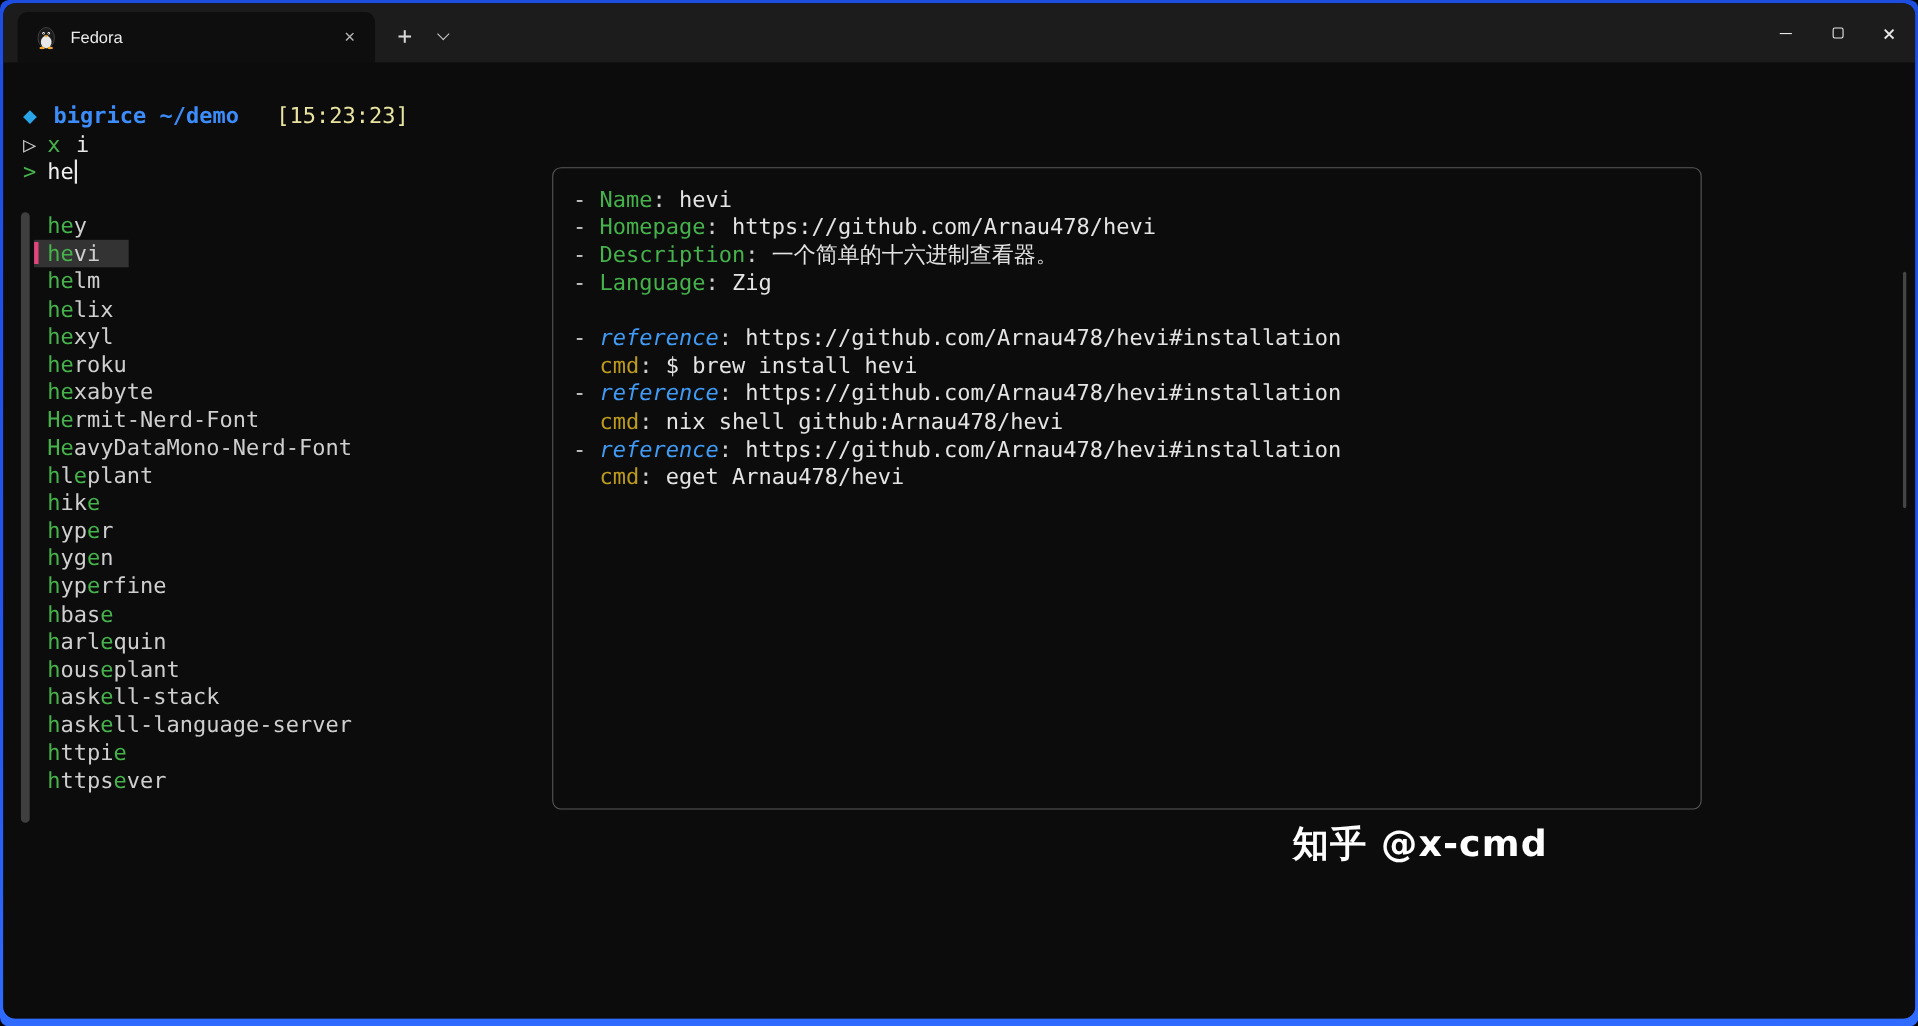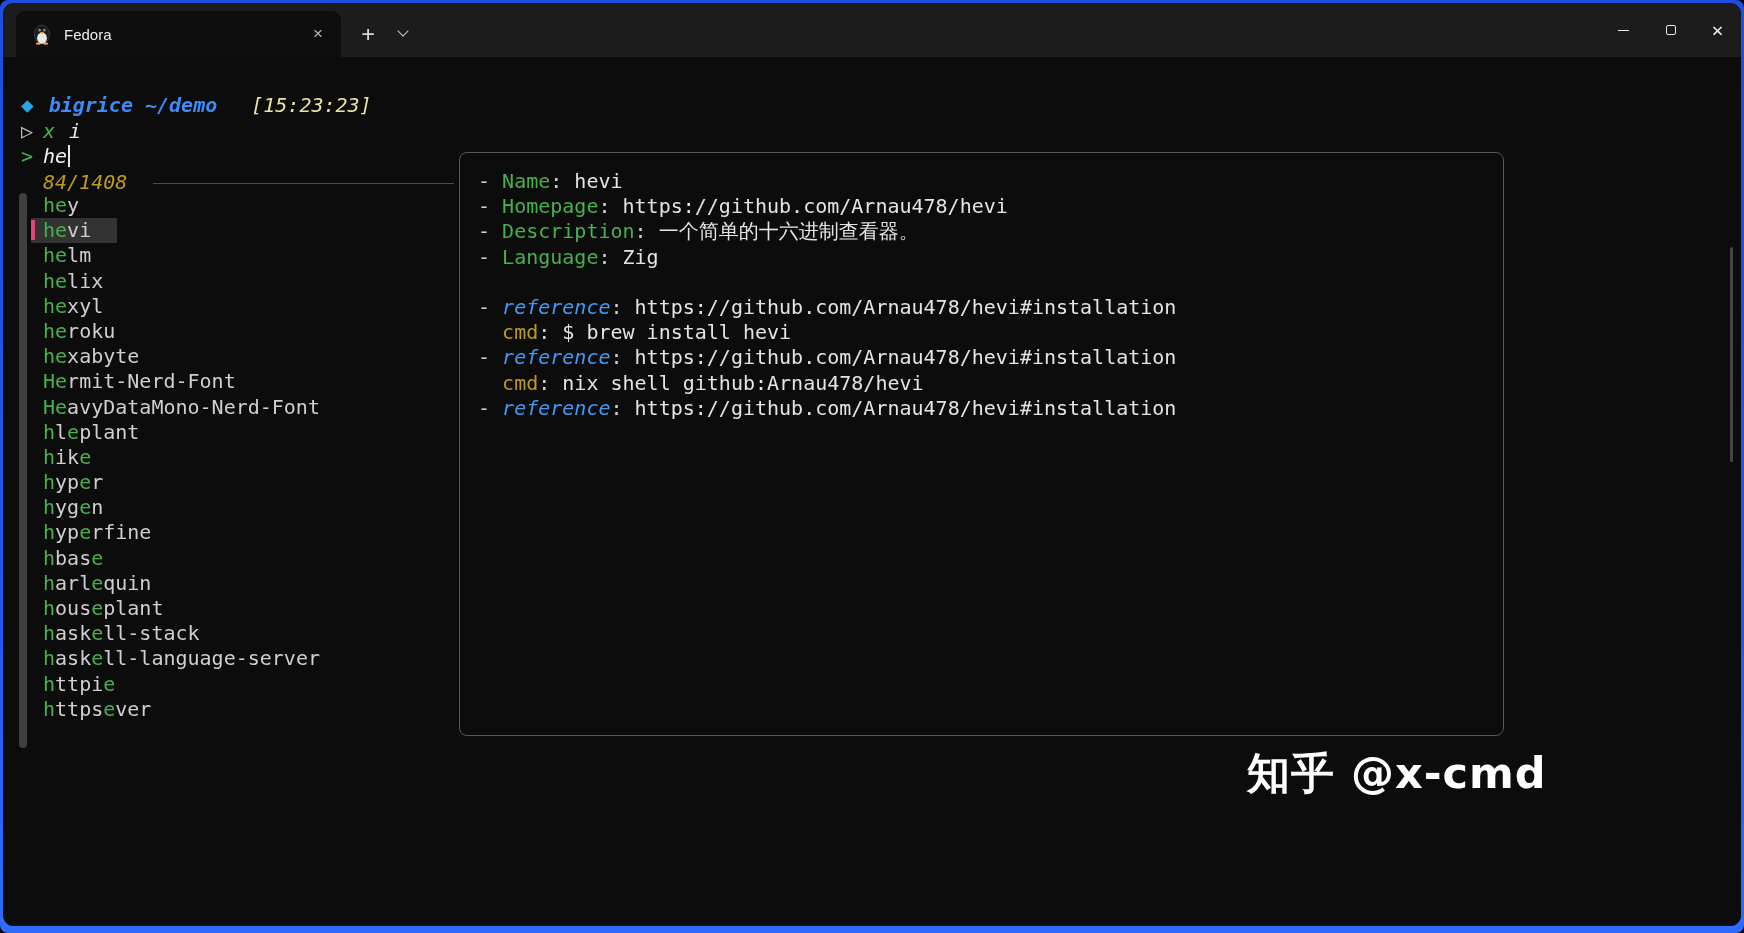--- a/index.html
+++ b/index.html
@@ -31,21 +31,21 @@
           border-bottom:1.6px solid #c8c8c8; transform:rotate(45deg); margin-top:-4px; }
   .win-controls { position:absolute; right:0; top:0; height:54px; display:flex; }
   .wc { width:47px; height:100%; display:flex; align-items:center; justify-content:center;
         color:#e8e8e8; font-size:20px; }
   .min-glyph { width:11px; height:1px; background:#e8e8e8; display:block; }
   .max-glyph { width:10px; height:10px; border:1px solid #e8e8e8; border-radius:2px; display:block; }
 
   
   .terminal { position:relative; flex:1; background:var(--termbg,#0c0c0c);
               font-size:20px; color:var(--fg,#cfcfcf); }
-  .line { position:absolute; left:18px; height:26px; line-height:26px; white-space:pre;font-style:italic; }
+  .line { position:absolute; left:18px; height:26px; line-height:26px; white-space:pre; }
 
   .prompt-icon { color:var(--diamond,#2aa4e8); font-size:21px; margin-right:15px; }
   .prompt-user { color:var(--promptblue,#3c8cfa); font-weight:bold; }
   .prompt-time { color:var(--paleyellow,#e8e4a0); margin-left:34px; }
 
   .cmd-marker { color:#c8c8c8; margin-right:10px; }
   .cmd-x { color:var(--green,#45b24b); margin-right:14px; }
   .cmd-arg { color:#e8e8e8; }
 
   .search-marker { color:var(--green,#45b24b); margin-right:10px; }
@@ -63,34 +63,34 @@
   .list { position:absolute; left:28px; top:136px; display:flex;
           flex-direction:column; align-items:flex-start; }
   .list-row { height:25.2px; line-height:25.2px; white-space:pre; padding-right:26px; }
   .list-row.selected { background:var(--selectedbg,#333333); }
   .row-marker { display:inline-block; width:4px; height:20px; margin-right:8px;
                 vertical-align:-3px; background:transparent; }
   .list-row.selected .row-marker { background:var(--magenta,#e0457b); }
   .match { color:var(--green,#45b24b); }
   .plain { color:var(--fg,#cfcfcf); }
 
-  .preview { position:absolute; left:456px; top:95px; width:1045px; height:584px;
+  .preview { position:absolute; left:499px; top:95px; width:1045px; height:584px;
              border:1px solid var(--border,#585858); border-radius:8px;
              padding:16px 12px 0 18px; overflow:hidden; }
   .pline { white-space:pre; height:25.2px; line-height:25.2px; color:var(--fg,#cfcfcf); }
   .pfx  { color:var(--fg,#cfcfcf); }
   .pval { color:#e4e4e4; }
   .k-green  { color:var(--green,#45b24b); }
   .k-blue   { color:var(--blue,#3f9bf5);font-style:italic; }
   .k-yellow { color:var(--yellow,#bd9b1d); }
 
   .term-scrollbar { position:absolute; right:8px; top:190px; width:3px; height:215px;
                     background:#454545; border-radius:2px; }
 
-  .watermark { position:absolute; left:1244px; top:688px; font-size:43px; font-weight:bold;
+  .watermark { position:absolute; left:1172px; top:688px; font-size:33px; font-weight:bold;
                color:#ffffff; font-family:"DejaVu Sans","Liberation Sans",sans-serif;
                letter-spacing:1px; }
 </style>
 </head>
 <body>
 
 <div class="frame">
   <div class="window">
 
     <div class="titlebar">
@@ -127,21 +127,20 @@
     </div>
 
     <div class="terminal">
 
       <div class="line" style="top:35px"><span class="prompt-icon">◆</span><span class="prompt-user">bigrice ~/demo</span><span class="prompt-time">[15:23:23]</span></div>
 
       <div class="line" style="top:61px"><span class="cmd-marker">▷</span><span class="cmd-x">x</span><span class="cmd-arg">i</span></div>
 
       <div class="line" style="top:86px"><span class="search-marker">&gt;</span><span class="search-query">he</span><span class="cursor"></span></div>
 
-      <div class="line" style="top:112px; left:40px"><span class="counter">84/1408</span><span class="counter-rule"></span></div>
 
       <div class="gutter"></div>
 
       <div class="list">
           <div class="list-row"><span class="row-marker"></span><span class="match">he</span><span class="plain">y</span></div>
           <div class="list-row selected"><span class="row-marker"></span><span class="match">he</span><span class="plain">vi</span></div>
           <div class="list-row"><span class="row-marker"></span><span class="match">he</span><span class="plain">lm</span></div>
           <div class="list-row"><span class="row-marker"></span><span class="match">he</span><span class="plain">lix</span></div>
           <div class="list-row"><span class="row-marker"></span><span class="match">he</span><span class="plain">xyl</span></div>
           <div class="list-row"><span class="row-marker"></span><span class="match">he</span><span class="plain">roku</span></div>
@@ -167,20 +166,21 @@
             <div class="pline"><span class="pfx">- </span><span class="k-green">Name</span><span class="pfx">: </span><span class="pval">hevi</span></div>
             <div class="pline"><span class="pfx">- </span><span class="k-green">Homepage</span><span class="pfx">: </span><span class="pval">https://github.com/Arnau478/hevi</span></div>
             <div class="pline"><span class="pfx">- </span><span class="k-green">Description</span><span class="pfx">: </span><span class="pval">一个简单的十六进制查看器。</span></div>
             <div class="pline"><span class="pfx">- </span><span class="k-green">Language</span><span class="pfx">: </span><span class="pval">Zig</span></div>
             <div class="pline">&nbsp;</div>
             <div class="pline"><span class="pfx">- </span><span class="k-blue">reference</span><span class="pfx">: </span><span class="pval">https://github.com/Arnau478/hevi#installation</span></div>
             <div class="pline"><span class="pfx">  </span><span class="k-yellow">cmd</span><span class="pfx">: </span><span class="pval">$ brew install hevi</span></div>
             <div class="pline"><span class="pfx">- </span><span class="k-blue">reference</span><span class="pfx">: </span><span class="pval">https://github.com/Arnau478/hevi#installation</span></div>
             <div class="pline"><span class="pfx">  </span><span class="k-yellow">cmd</span><span class="pfx">: </span><span class="pval">nix shell github:Arnau478/hevi</span></div>
             <div class="pline"><span class="pfx">- </span><span class="k-blue">reference</span><span class="pfx">: </span><span class="pval">https://github.com/Arnau478/hevi#installation</span></div>
+            <div class="pline"><span class="pfx">  </span><span class="k-yellow">cmd</span><span class="pfx">: </span><span class="pval">eget Arnau478/hevi</span></div>
           </div>
       </div>
 
       <div class="term-scrollbar"></div>
 
       <div class="watermark">知乎 @x-cmd</div>
 
     </div>
   </div>
 </div>

